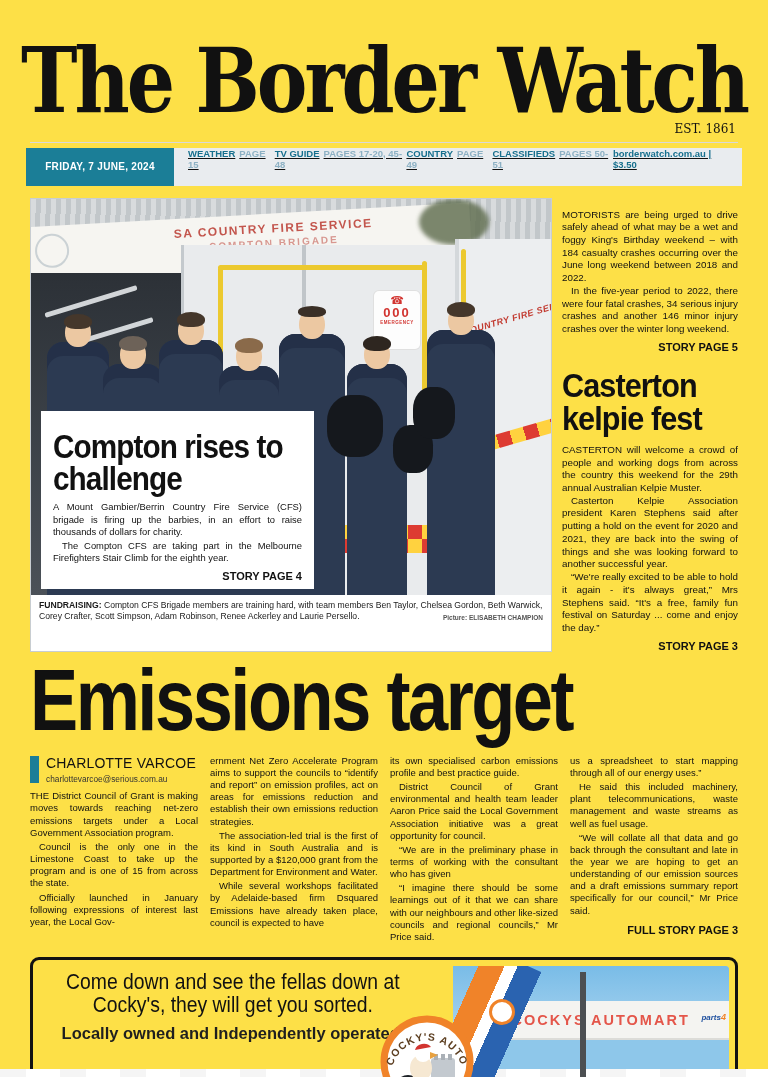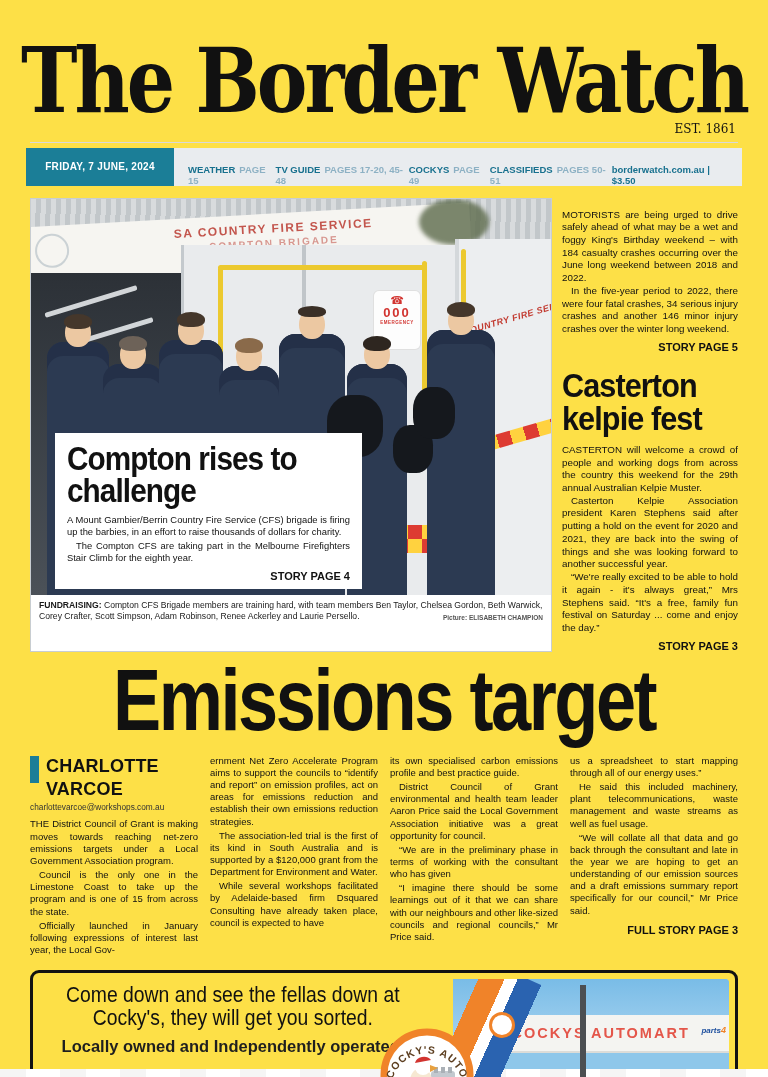--- a/index.html
+++ b/index.html
@@ -15,22 +15,22 @@
     font-family:"DejaVu Serif", serif; font-weight:bold;
     font-size:76px; line-height:1.02; letter-spacing:-3px;
     display:inline-block; transform:scaleY(1.18); white-space:nowrap;
   }
   .est { text-align:right; margin:2px 32px 0 0; font-family:"DejaVu Serif", serif; font-weight:normal; font-size:12px; }
   .masthead-rule { border-top:1px solid #d9d9d9; margin:6px 30px 0; }
   
   .topbar { display:flex; margin:5px 26px 0; height:38px; }
   .date-box { background:#1b7e97; color:#fff; font-weight:bold; font-size:10px;
     width:148px; display:flex; align-items:center; justify-content:center; letter-spacing:.3px; }
-  .topbar-items { flex:1; background:#e9ecef; display:flex; align-items:flex-end;
-    padding:0 10px 0 14px; font-size:9.5px; justify-content:space-between; }
+  .topbar-items { flex:1; background:#e9ecef; display:flex; align-items:flex-start;
+    padding:0 10px 0 14px; font-size:9.5px; justify-content:space-between;text-decoration:underline; }
   .tb-label { color:#17708e; font-weight:bold; }
   .tb-page  { color:#8db1c4; font-weight:bold; margin-left:4px; }
   .tb-site  { color:#17708e; font-weight:bold; }
   
   .content { display:flex; gap:10px; margin:12px 30px 0; }
   .lead-block { width:522px; border:1px solid #c8cdd1; background:#fff; }
   .photo { position:relative; height:396px; overflow:hidden; background:#c7ccd0; }
   .roof { position:absolute; top:0; left:0; right:0; height:96px;
     background:repeating-linear-gradient(92deg,#d8dbdd 0 5px,#c2c7ca 5px 10px); }
   .wall { position:absolute; top:70px; left:0; right:0; bottom:0; background:#dfe2e4; }
@@ -61,48 +61,48 @@
     font-style:italic; color:#c23b31; letter-spacing:.5px; transform:rotate(-16deg); white-space:nowrap; }
   .truck2-checker { transform:rotate(-16deg); left:-18px; width:150px; top:190px; }
   .foliage { position:absolute; left:388px; top:0px; width:70px; height:46px; border-radius:50%;
     background:#5d6b4c; filter:blur(2px); opacity:.8; }
   .person { position:absolute; }
   .head { width:26px; height:30px; border-radius:50% 50% 46% 46%; background:#ecc8a2; margin:0 auto; position:relative; }
   .hair { position:absolute; top:-3px; left:-1px; right:-1px; height:15px; border-radius:50% 50% 40% 40%; background:#45372b; }
   .torso { margin-top:-5px; border-radius:16px 16px 0 0; background:#2c3a52; box-shadow:inset 0 14px 0 #243048; }
   .gear { position:absolute; background:#15181d; border-radius:42%; }
   
-  .inset { position:absolute; left:24px; bottom:6px; width:307px; background:#fff; padding:10px 12px 7px; }
+  .inset { position:absolute; left:10px; bottom:6px; width:273px; background:#fff; padding:20px 12px 7px; }
   .inset-h { font-weight:bold; font-size:33px; line-height:.98; letter-spacing:-1px; }
   .inset p { font-size:9.4px; line-height:1.3; text-align:justify; margin-top:6px; }
   .inset p.indent { margin-top:2px; text-indent:9px; }
   .story-ref { font-weight:bold; font-size:11px; text-align:right; margin-top:5px; }
   .caption { position:relative; padding:5px 8px 6px; font-size:8.6px; line-height:1.35; color:#1a1a1a; }
   .caption b { font-weight:bold; }
   .credit { position:absolute; right:8px; bottom:6px; font-size:6.5px; font-weight:bold; color:#555; }
   
   .cx90 { display:block; transform:scaleX(.9); transform-origin:0 50%; width:111.2%; }
   .cx82 { display:block; transform:scaleX(.82); transform-origin:0 50%; width:122%; }
   .cx88c { display:block; transform:scaleX(.88); transform-origin:50% 50%; width:113.6%; margin-left:-6.8%; }
   
   .right-col { flex:1; padding-top:2px; }
   .side-h { font-weight:bold; font-size:34px; line-height:.97; letter-spacing:-1px; }
   .side-body p { font-size:9.8px; line-height:1.3; text-align:justify; margin-top:0; }
   .side-body p.indent { text-indent:9px; }
   .side-body { margin-top:9px; }
   .side-gap { height:16px; }
   
-  .emissions { margin:8px 30px 0; font-weight:bold; font-size:88px; line-height:.92; letter-spacing:-3px;text-align:center; }
+  .emissions { margin:8px 30px 0; font-weight:bold; font-size:88px; line-height:.92; letter-spacing:-3px; }
   .article { display:flex; gap:12px; margin:14px 30px 0; }
   .colm { flex:1; font-size:9.5px; line-height:1.28; text-align:justify; }
   .colm p { margin-bottom:2px; }
   .colm p.indent { text-indent:9px; }
   .byline { overflow:hidden; margin-bottom:6px; }
   .byline-bar { float:left; width:9px; height:27px; background:#1b7e97; margin:1px 7px 0 0; }
-  .byline-name { font-weight:bold; font-size:18px; letter-spacing:.2px; }
+  .byline-name { font-weight:normal; font-size:14px; letter-spacing:.2px; }
   .byline-email { font-size:8.3px; color:#333; margin-top:1px; }
   .full-ref { font-weight:bold; font-size:11px; text-align:right; margin-top:6px; }
   
   .ad { position:relative; margin:12px 30px 0; height:154px; border:3px solid #121212; border-radius:9px; display:flex; }
   .ad-left { flex:1; text-align:center; padding:10px 30px 0 10px; }
   .ad-h { font-weight:normal; font-size:22px; line-height:1.06; }
   .ad-sub { font-weight:bold; font-size:16.5px; color:#1f1f1f; margin-top:7px; }
   .store { position:relative; flex:0 0 276px; margin:6px 6px 6px 0; overflow:hidden; border-radius:0 4px 4px 0; background:#8ec7ea; }
   .store-sky { position:absolute; top:0; left:0; right:0; height:46%; background:linear-gradient(#79bce7,#a5d2ef); }
   .store-bldg { position:absolute; top:26%; left:7%; right:0; height:28%; background:#f4f4f1; border-bottom:2px solid #dcdcd8;
@@ -128,21 +128,21 @@
     <div class="masthead-title">The Border Watch</div>
   </div>
   <div class="est">EST. 1861</div>
   <div class="masthead-rule"></div>
 
   <div class="topbar">
     <div class="date-box">FRIDAY, 7 JUNE, 2024</div>
     <div class="topbar-items">
       <span><span class="tb-label">WEATHER</span><span class="tb-page">PAGE 15</span></span>
       <span><span class="tb-label">TV GUIDE</span><span class="tb-page">PAGES 17-20, 45-48</span></span>
-      <span><span class="tb-label">COCKYS</span><span class="tb-page">PAGE 49</span></span>
+      <span><span class="tb-label">COUNTRY</span><span class="tb-page">PAGE 49</span></span>
       <span><span class="tb-label">CLASSIFIEDS</span><span class="tb-page">PAGES 50-51</span></span>
       <span class="tb-site">borderwatch.com.au | $3.50</span>
     </div>
   </div>
 
   <div class="content">
 
     <div class="lead-block">
       <div class="photo">
         <div class="roof"></div>
@@ -258,30 +258,30 @@
 
   <div class="emissions">
       <span class="cx82">Emissions target</span>
     </div>
 
   <div class="article">
     <div class="colm">
       <div class="byline">
         <div class="byline-bar"></div>
         <div class="byline-name">CHARLOTTE VARCOE</div>
-        <div class="byline-email">charlottevarcoe@workshops.com.au</div>
+        <div class="byline-email">charlottevarcoe@serious.com.au</div>
       </div>
       <p>THE District Council of Grant is making moves towards reaching net-zero emissions targets under a Local Government Association program.</p>
       <p class="indent">Council is the only one in the Limestone Coast to take up the program and is one of 15 from across the state.</p>
       <p class="indent">Officially launched in January following expressions of interest last year, the Local Gov-</p>
     </div>
     <div class="colm">
       <p>ernment Net Zero Accelerate Program aims to support the councils to “identify and report” on emission profiles, act on areas for emissions reduction and establish their own emissions reduction strategies.</p>
       <p class="indent">The association-led trial is the first of its kind in South Australia and is supported by a $120,000 grant from the Department for Environment and Water.</p>
-      <p class="indent">While several workshops facilitated by Adelaide-based firm Dsquared Consulting have already taken place, council is expected to have</p>
+      <p class="indent">While several workshops facilitated by Adelaide-based firm Dsquared Emissions have already taken place, council is expected to have</p>
     </div>
     <div class="colm">
       <p>its own specialised carbon emissions profile and best practice guide.</p>
       <p class="indent">District Council of Grant environmental and health team leader Aaron Price said the Local Government Association initiative was a great opportunity for council.</p>
       <p class="indent">“We are in the preliminary phase in terms of working with the consultant who has given</p>
       <p class="indent">“I imagine there should be some learnings out of it that we can share with our neighbours and other like-sized councils and regional councils,” Mr Price said.</p>
     </div>
     <div class="colm">
       <p>us a spreadsheet to start mapping through all of our energy uses.”</p>
       <p class="indent">He said this included machinery, plant telecommunications, waste management and waste streams as well as fuel usage.</p>

